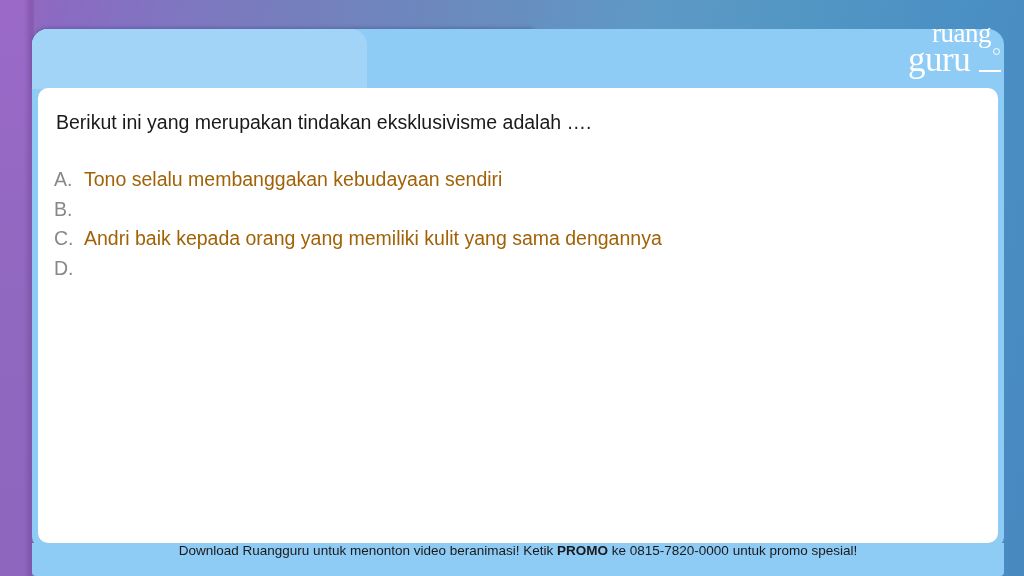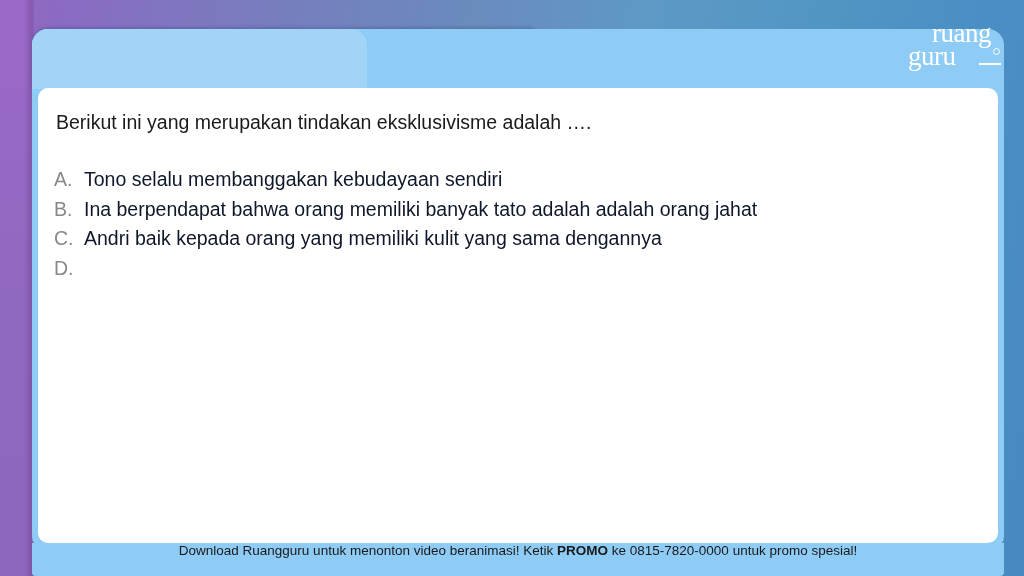--- a/index.html
+++ b/index.html
@@ -103,21 +103,21 @@
     position: absolute;
     right: 33px;
     top: 22px;
     z-index: 6;
     color: #ffffff;
     font-family: "Liberation Serif", serif;
     line-height: 0.86;
     text-align: left;
   }
   .logo-l1 { font-size: 27px; letter-spacing: -0.5px; display:block;margin-left:24px; }
-  .logo-l2 { font-size: 27px; letter-spacing: -0.5px; display:block; position: relative; }
+  .logo-l2 { font-size: 35px; letter-spacing: -0.5px; display:block; position: relative; }
   .logo-dot {
     position: absolute;
     right: -9px;
     top: 3px;
     width: 7px; height: 7px;
     border: 1.6px solid #ffffff;
     border-radius: 50%;
     box-sizing: border-box;
   }
   .logo-underline {
@@ -162,21 +162,21 @@
     margin-bottom: 6.5px;
   }
   .opt-letter {
     width: 30px;
     flex: 0 0 30px;
     font-size: 19.5px;
     color: #888888;
   }
   .opt-text {
     font-size: 19.5px;
-    color: #0f172a;
+    color: #a16207;
   }
 
   
   .footer {
     position: absolute;
     left: 32px;
     top: 543px;
     width: 972px;
     height: 33px;
     background: #8ecbf5;
@@ -224,21 +224,20 @@
 
     <div class="options">
 
       <div class="option">
         <span class="opt-letter">A.</span>
         <span class="opt-text">Tono selalu membanggakan kebudayaan sendiri</span>
       </div>
 
       <div class="option">
         <span class="opt-letter">B.</span>
-        <span class="opt-text">Ina berpendapat bahwa orang memiliki banyak tato adalah adalah orang jahat</span>
       </div>
 
       <div class="option">
         <span class="opt-letter">C.</span>
         <span class="opt-text">Andri baik kepada orang yang memiliki kulit yang sama dengannya</span>
       </div>
 
       <div class="option">
         <span class="opt-letter">D.</span>
       </div>

